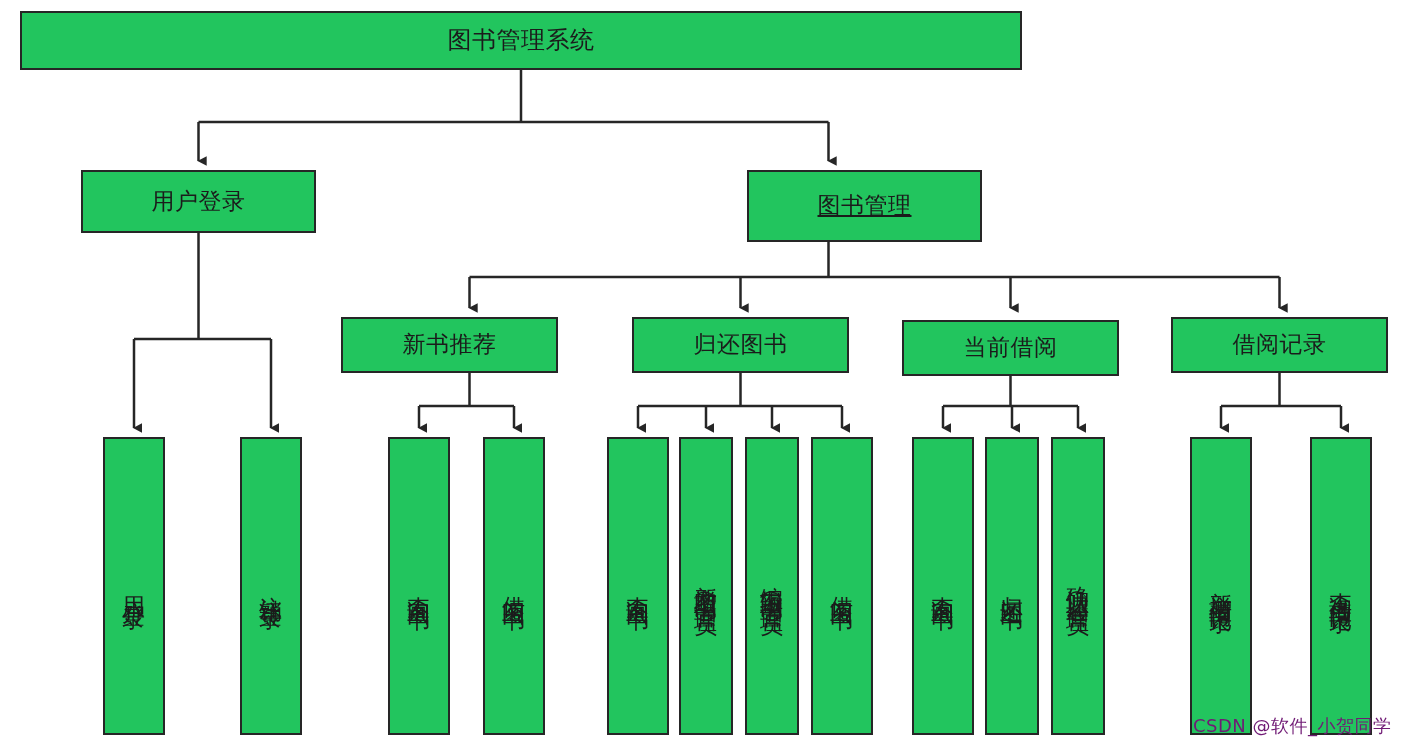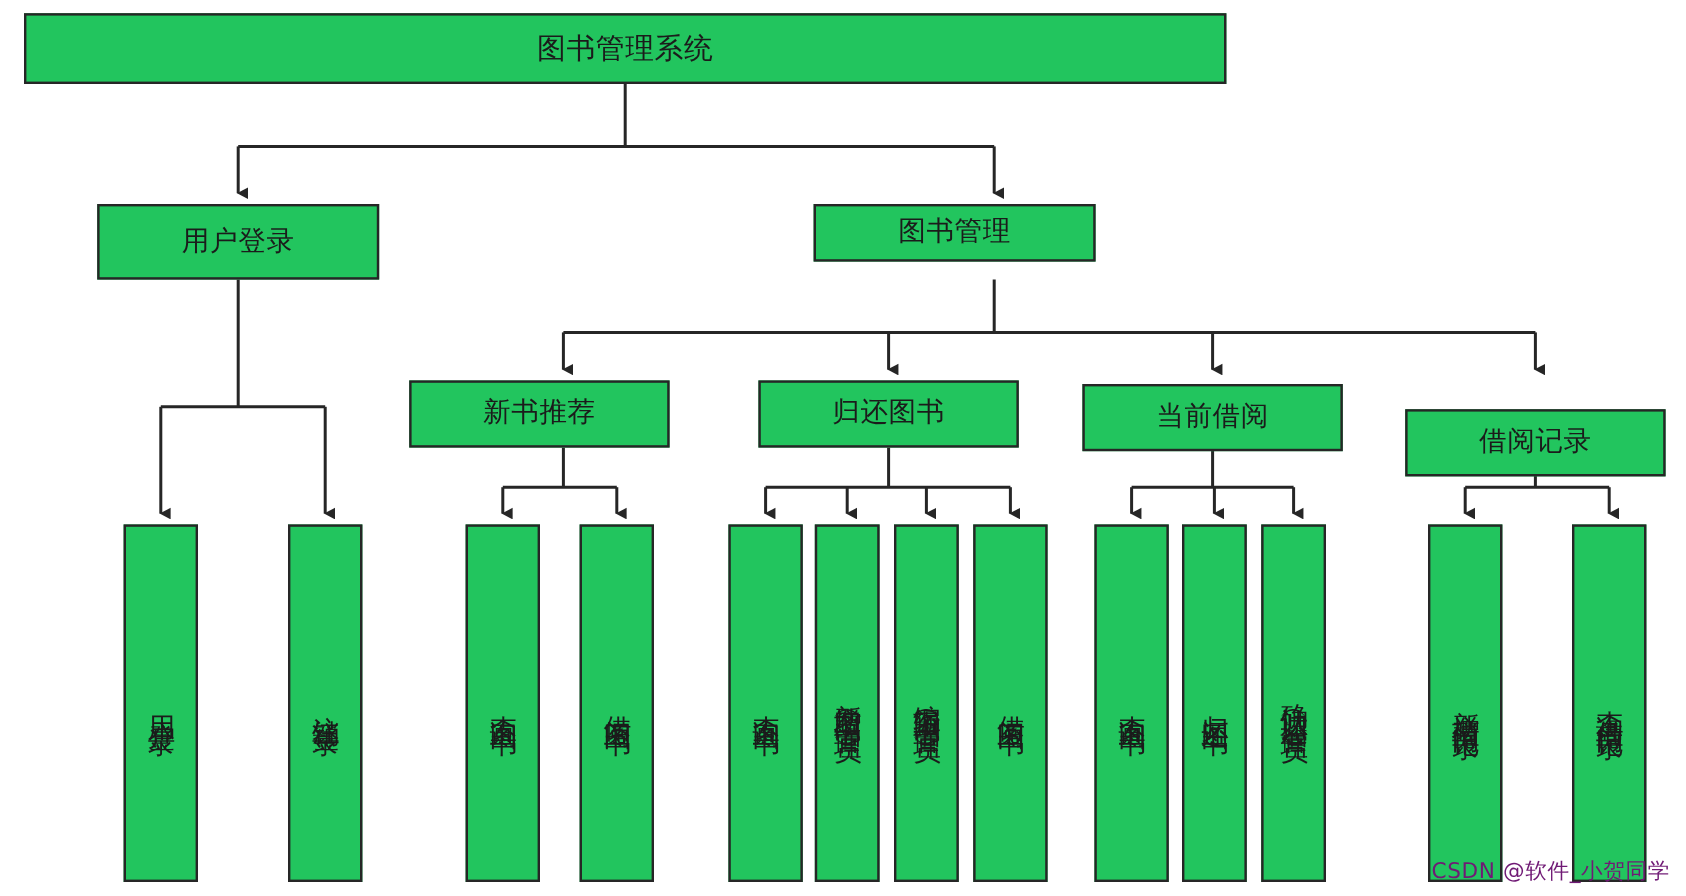--- a/index.html
+++ b/index.html
@@ -116,33 +116,33 @@
       </g>
   </svg>
 
   <div id="node-layer">
       <div class="node horiz root tall" style="left: 20px; top: 11px; width: 1002px; height: 59px;">
         <span class="label">图书管理系统</span>
       </div>
       <div class="node horiz" style="left: 81px; top: 170px; width: 235px; height: 63px;">
         <span class="label">用户登录</span>
       </div>
-      <div class="node horiz" style="left: 678px; top: 170px; width: 235px; height: 48px;">
+      <div class="node horiz" style="left: 747px; top: 170px; width: 235px; height: 72px; text-decoration: underline;">
         <span class="label">图书管理</span>
       </div>
       <div class="node horiz" style="left: 341px; top: 317px; width: 217px; height: 56px;">
         <span class="label">新书推荐</span>
       </div>
       <div class="node horiz" style="left: 632px; top: 317px; width: 217px; height: 56px;">
         <span class="label">归还图书</span>
       </div>
       <div class="node horiz" style="left: 902px; top: 320px; width: 217px; height: 56px;">
         <span class="label">当前借阅</span>
       </div>
-      <div class="node horiz" style="left: 1171px; top: 317px; width: 217px; height: 56px; margin-top: 24px;">
+      <div class="node horiz" style="left: 1171px; top: 317px; width: 217px; height: 56px;">
         <span class="label">借阅记录</span>
       </div>
       <div class="node vert" style="left: 103px; top: 437px; width: 62px; height: 298px;">
         <span class="label">用户登录</span>
       </div>
       <div class="node vert" style="left: 240px; top: 437px; width: 62px; height: 298px;">
         <span class="label">注销登录</span>
       </div>
       <div class="node vert" style="left: 388px; top: 437px; width: 62px; height: 298px;">
         <span class="label">查询图书</span>

